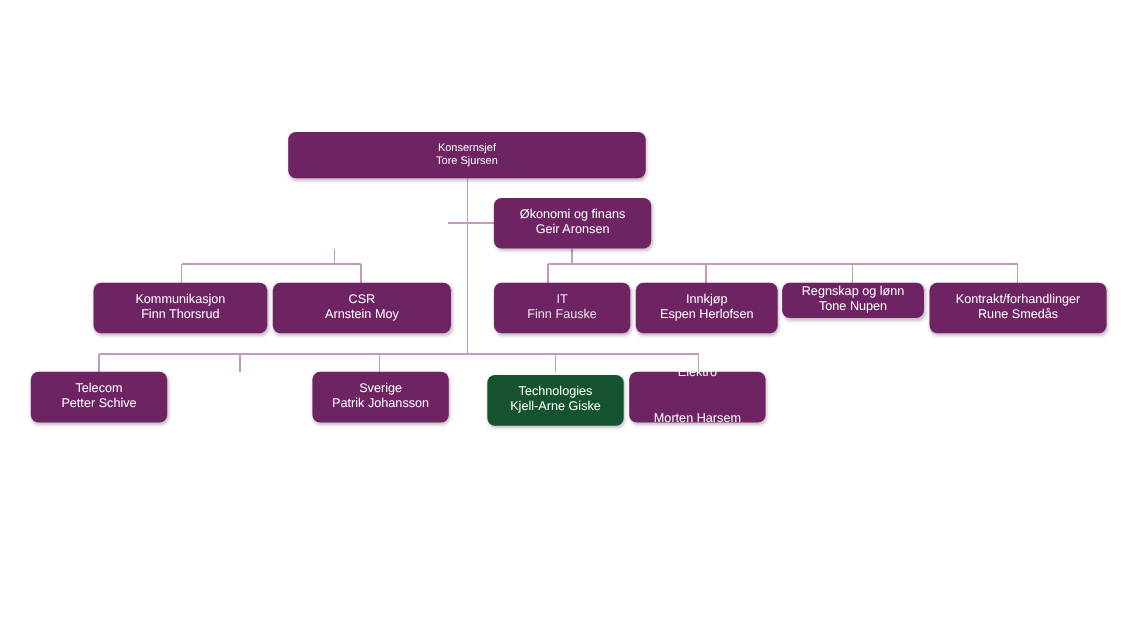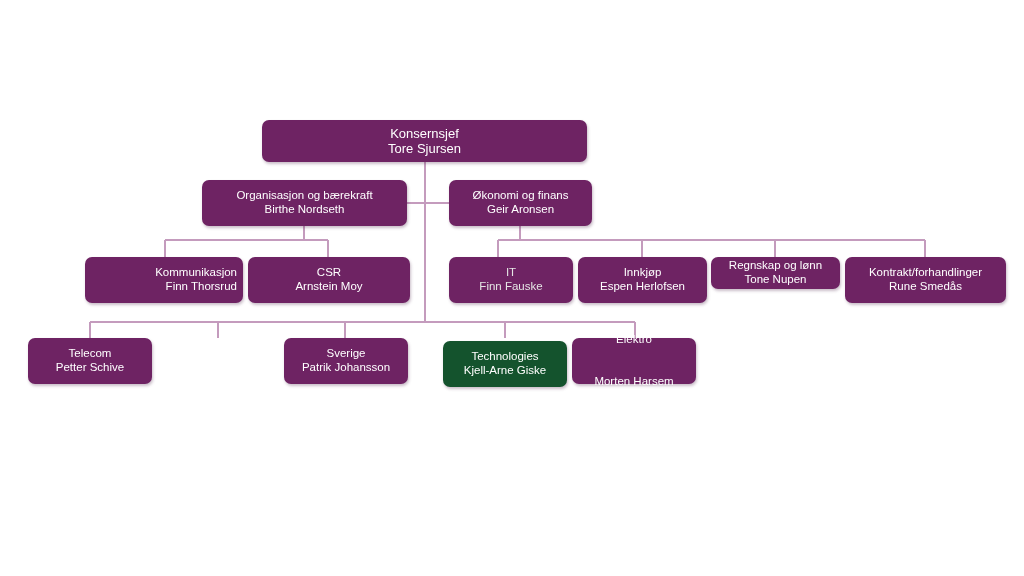--- a/index.html
+++ b/index.html
@@ -47,21 +47,21 @@
   .node-title {
     font-size: 11.5px;
     white-space: nowrap;
   }
   .node-person {
     font-size: 11.5px;
     white-space: nowrap;
   }
   .level-1 .node-title,
   .level-1 .node-person {
-    font-size: 13px;
+    font-size: 10px;
   }
 </style>
 </head>
 <body style="background: rgb(255, 255, 255);">
 
 <div id="chart-canvas">
 
   <svg id="connector-layer" viewBox="0 0 1024 576" width="1024" height="576">
     <g stroke="#C49BBD" stroke-width="1.6" fill="none" shape-rendering="crispEdges">
 
@@ -89,30 +89,26 @@
       <path d="M505,322 L505,338"></path>
       <path d="M635,322 L635,338"></path>
     </g>
   </svg>
 
   <div class="org-node level-1" style="left: 262px; top: 120px; width: 325px; height: 42px; background: rgb(110, 35, 99); color: rgb(255, 255, 255);">
     <span class="node-title">Konsernsjef</span>
     <span class="node-person">Tore Sjursen</span>
   </div>
 
-  <div class="org-node level-2" style="left: 202px; top: 180px; width: 205px; height: 46px; background: rgb(110, 35, 99); color: rgb(255, 255, 255);">
-    <span class="node-title">Organisasjon og bærekraft</span>
-    <span class="node-person">Birthe Nordseth</span>
-  </div>
   <div class="org-node level-2" style="left: 449px; top: 180px; width: 143px; height: 46px; background: rgb(110, 35, 99); color: rgb(255, 255, 255);">
     <span class="node-title">Økonomi og finans</span>
     <span class="node-person">Geir Aronsen</span>
   </div>
 
-  <div class="org-node level-3" style="left: 85px; top: 257px; width: 158px; height: 46px; background: rgb(110, 35, 99); color: rgb(255, 255, 255); align-items: flex-end;">
+  <div class="org-node level-3" style="left: 85px; top: 257px; width: 158px; height: 46px; background: rgb(110, 35, 99); color: rgb(255, 255, 255);">
     <span class="node-title">Kommunikasjon</span>
     <span class="node-person">Finn Thorsrud</span>
   </div>
   <div class="org-node level-3" style="left: 248px; top: 257px; width: 162px; height: 46px; background: rgb(110, 35, 99); color: rgb(255, 255, 255);">
     <span class="node-title">CSR</span>
     <span class="node-person">Arnstein Moy</span>
   </div>
   <div class="org-node level-3" style="left: 449px; top: 257px; width: 124px; height: 46px; background: rgb(110, 35, 99); color: #e5e5e5;">
     <span class="node-title">IT</span>
     <span class="node-person">Finn Fauske</span>

